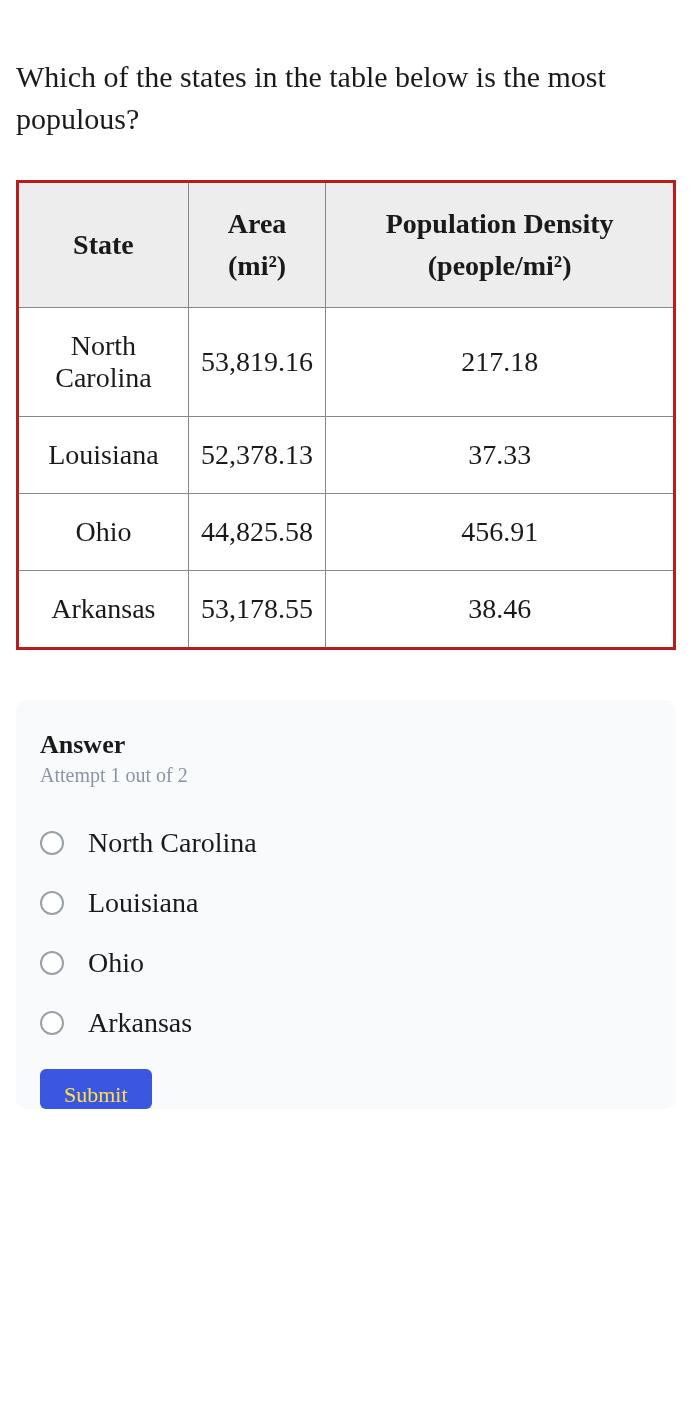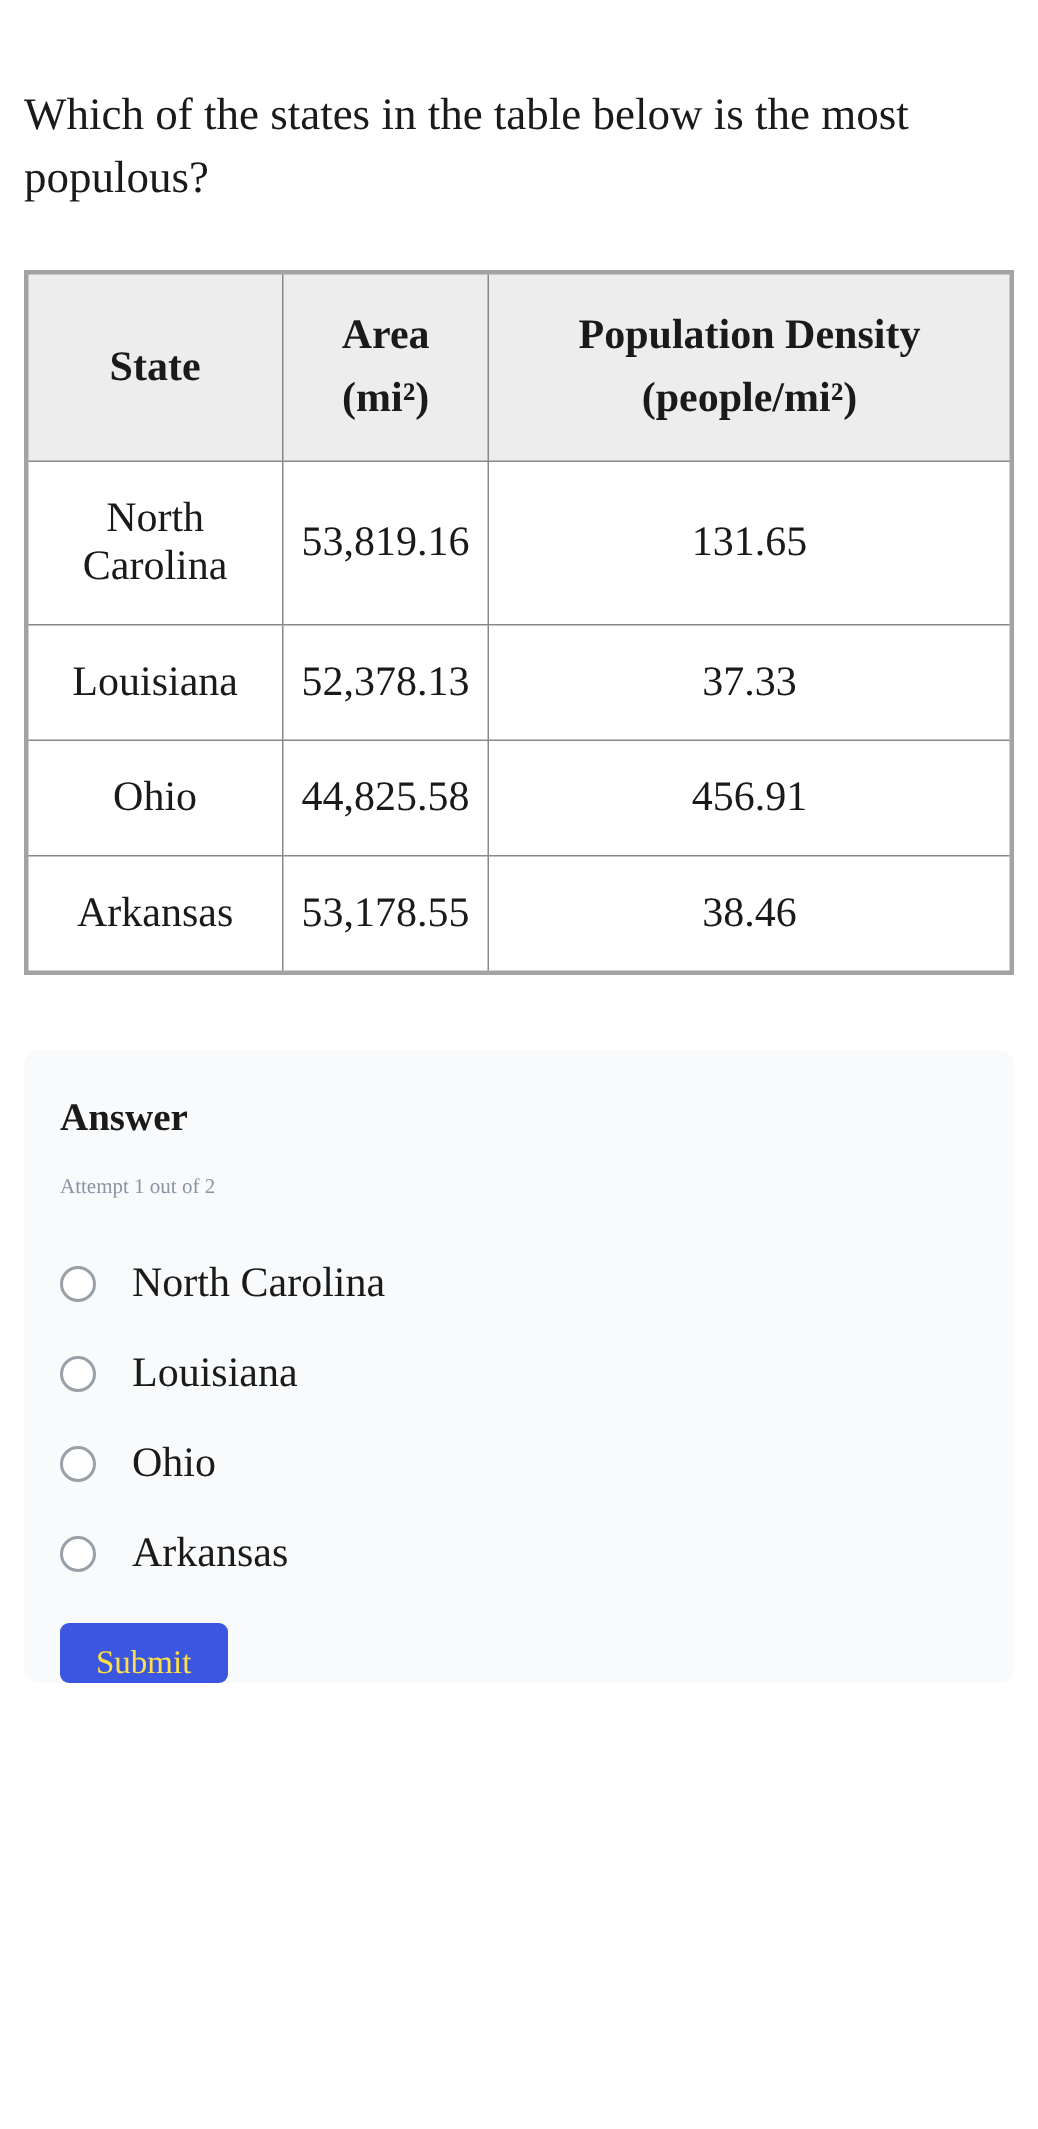--- a/index.html
+++ b/index.html
@@ -13,21 +13,21 @@
     .question {
       font-size: 30px;
       line-height: 1.4;
       margin-bottom: 40px;
       font-family: Georgia, serif;
       margin-top: 40px;
     }
     .data-table {
       border-collapse: collapse;
       width: 100%;
-      border: 3px solid #a3a3a3;
+      border: 3px solid #b91c1c;
       margin-bottom: 50px;
     }
     .data-table th {
       background: #ededed;
       font-weight: bold;
       font-size: 28px;
       padding: 20px 8px;
       border: 1px solid #888;
       text-align: center;
       font-family: Georgia, serif;
@@ -42,24 +42,24 @@
     }
     .answer-panel {
       background: #f8fafc;
       border-radius: 10px;
       padding: 30px 24px 0 24px;
     }
     .answer-heading {
       font-size: 26px;
       font-weight: bold;
       font-family: Georgia, serif;
-      margin-bottom: 24px;
+      margin-bottom: 4px;
     }
     .attempt-text {
-      font-size: 14px;
+      font-size: 20px;
       color: #8b94a3;
       font-family: Georgia, serif;
       margin-bottom: 40px;
     }
     .options {
       margin-bottom: 30px;
     }
     .option-row {
       display: flex;
       align-items: center;
@@ -103,21 +103,21 @@
     <tr>
       <th>State</th>
       <th>Area (mi²)</th>
       <th>Population Density (people/mi²)</th>
     </tr>
   </thead>
   <tbody>
     <tr>
       <td>North Carolina</td>
       <td>53,819.16</td>
-      <td>131.65</td>
+      <td>217.18</td>
     </tr>
     <tr>
       <td>Louisiana</td>
       <td>52,378.13</td>
       <td>37.33</td>
     </tr>
     <tr>
       <td>Ohio</td>
       <td>44,825.58</td>
       <td>456.91</td>

